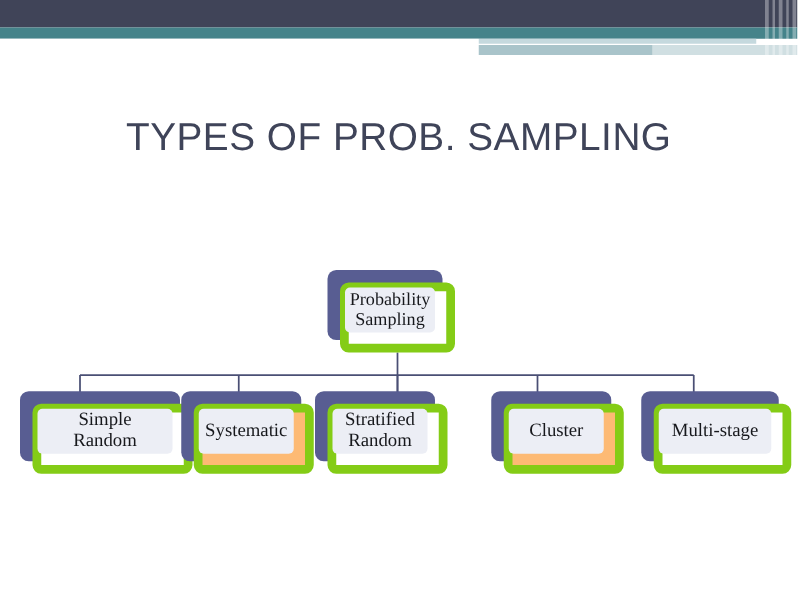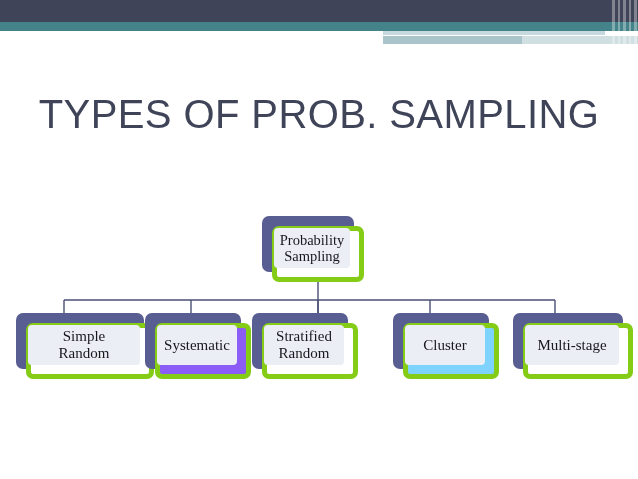--- a/index.html
+++ b/index.html
@@ -66,21 +66,21 @@
     background: #ffffff;
     opacity: 0.34;
   }
 
   
   #title {
     position: absolute;
     left: 0; top: 92px;
     width: 638px;
     text-align: center;
-    font-size: 40px;
+    font-size: 31px;
     letter-spacing: 0.4px;
     color: #3f4459;
     font-weight: 400;
     font-family: "Liberation Sans", sans-serif;
   }
 
   
   #chart {
     position: absolute;
     left: 0; top: 0;
@@ -102,21 +102,21 @@
     left: 0; top: 0;
     width: 100%; height: 100%;
     background: #585d92;
     border-radius: 7px;
   }
   .node .face {
     position: absolute;
     left: 10px; top: 10px;
     width: 100%; height: 100%;
     background: #ffffff;
-    border: 5px solid #84cc16;
+    border: 7px solid #84cc16;
     border-radius: 7px;
     box-sizing: border-box;
   }
   .node .inner {
     position: absolute;
     left: -3px; top: -3px;
     right: 9px; bottom: 9px;
     background: #eceef5;
     border-radius: 4px;
   }
@@ -179,36 +179,36 @@
       <div class="node" style="left: 16px; top: 313px; width: 128px; height: 56px;">
         <div class="plate" style="background: rgb(88, 93, 146);"></div>
         <div class="face" style="background: rgb(255, 255, 255);">
           <div class="inner" style="background: rgb(236, 238, 245);"></div>
           <div class="label">Simple
 Random</div>
         </div>
       </div>
       <div class="node" style="left: 145px; top: 313px; width: 96px; height: 56px;">
         <div class="plate" style="background: rgb(88, 93, 146);"></div>
-        <div class="face" style="background: #8b5cf6;">
+        <div class="face" style="background: #fdba74;">
           <div class="inner" style="background: rgb(236, 238, 245);"></div>
           <div class="label">Systematic</div>
         </div>
       </div>
       <div class="node" style="left: 252px; top: 313px; width: 96px; height: 56px;">
         <div class="plate" style="background: rgb(88, 93, 146);"></div>
         <div class="face" style="background: rgb(255, 255, 255);">
           <div class="inner" style="background: rgb(236, 238, 245);"></div>
           <div class="label">Stratified
 Random</div>
         </div>
       </div>
       <div class="node" style="left: 393px; top: 313px; width: 96px; height: 56px;">
         <div class="plate" style="background: rgb(88, 93, 146);"></div>
-        <div class="face" style="background: #7dd3fc;">
+        <div class="face" style="background: #fdba74;">
           <div class="inner" style="background: rgb(236, 238, 245);"></div>
           <div class="label">Cluster</div>
         </div>
       </div>
       <div class="node" style="left: 513px; top: 313px; width: 110px; height: 56px;">
         <div class="plate" style="background: rgb(88, 93, 146);"></div>
         <div class="face" style="background: rgb(255, 255, 255);">
           <div class="inner" style="background: rgb(236, 238, 245);"></div>
           <div class="label">Multi-stage</div>
         </div>

